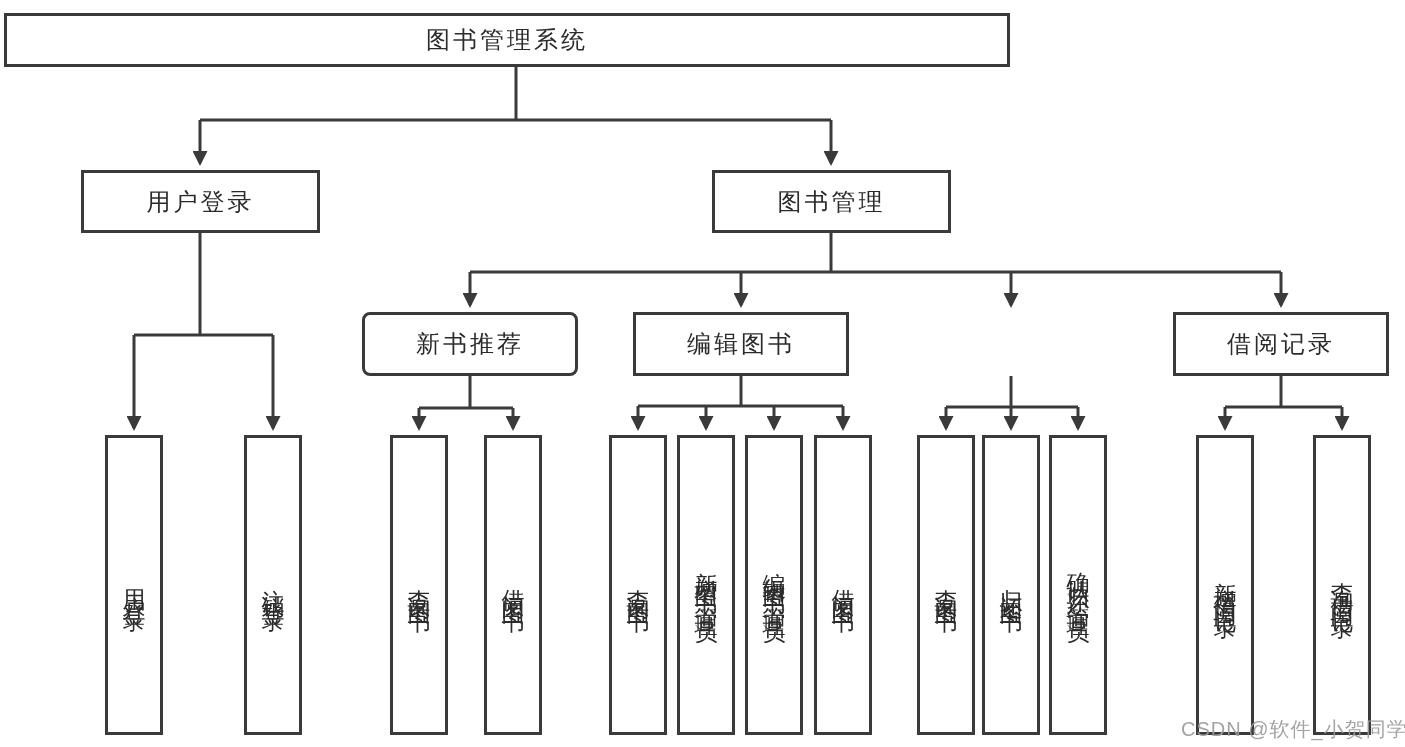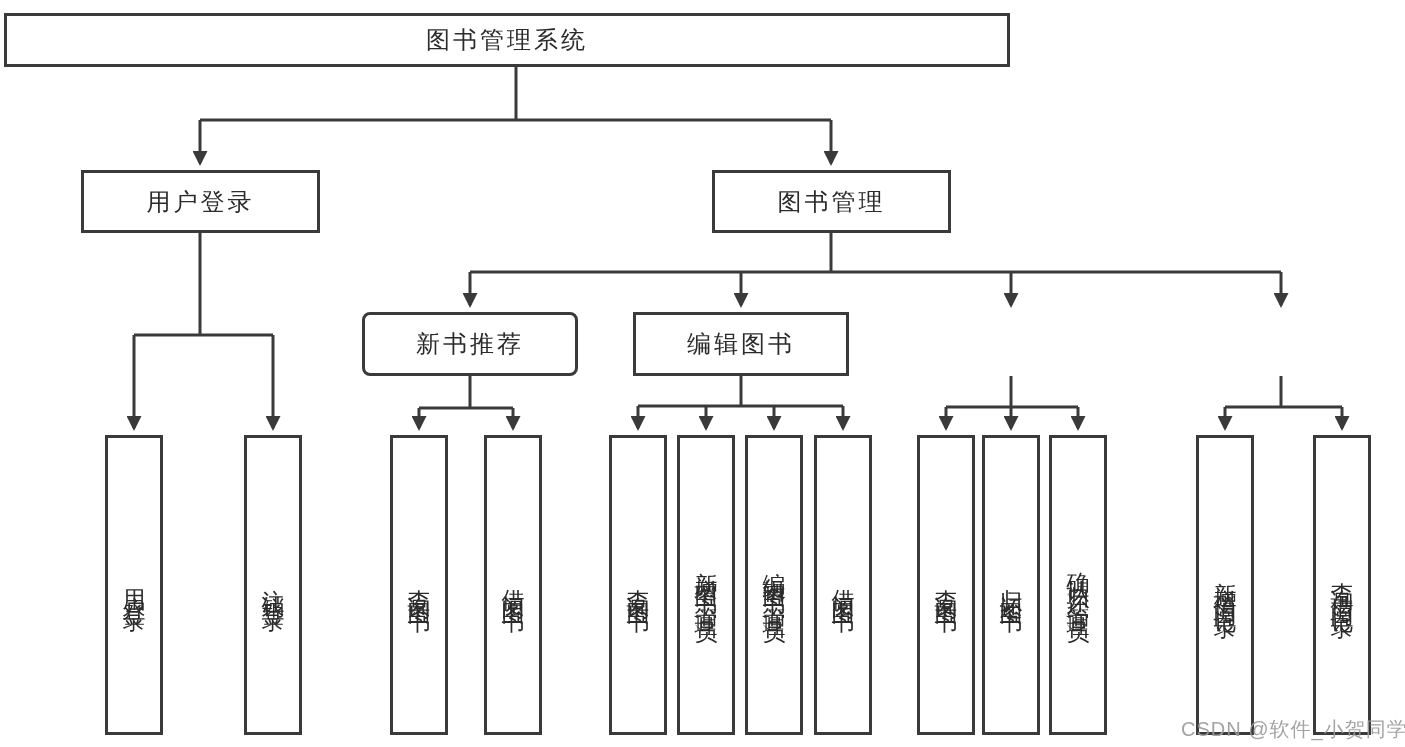--- a/index.html
+++ b/index.html
@@ -138,20 +138,21 @@
     </g>
   </svg>
 
   <div class="node hbox n-root">图书管理系统</div>
 
   <div class="node hbox n-login">用户登录</div>
   <div class="node hbox n-mgmt">图书管理</div>
 
   <div class="node hbox n-newbook">新书推荐</div>
   <div class="node hbox n-borrow">编辑图书</div>
+  <div class="node hbox n-record">借阅记录</div>
 
   <div class="node vbox v n-l-login">用户登录</div>
   <div class="node vbox v n-l-logout">注销登录</div>
 
   <div class="node vbox v n-nb-query">查询图书</div>
   <div class="node vbox v n-nb-borrow">借阅图书</div>
 
   <div class="node vbox v n-bb-query">查询图书</div>
   <div class="node vbox v n-bb-add">新增图书（管理员）</div>
   <div class="node vbox v n-bb-edit">编辑图书（管理员）</div>

